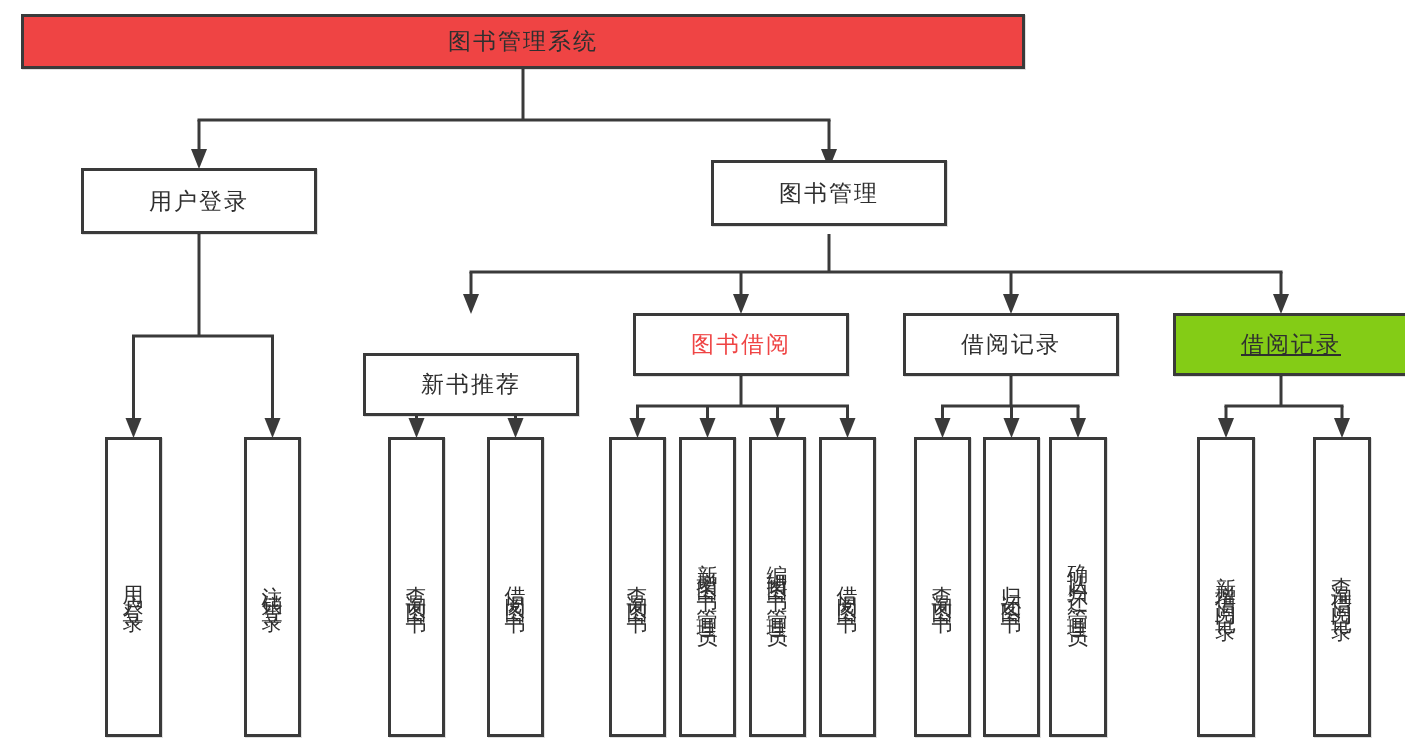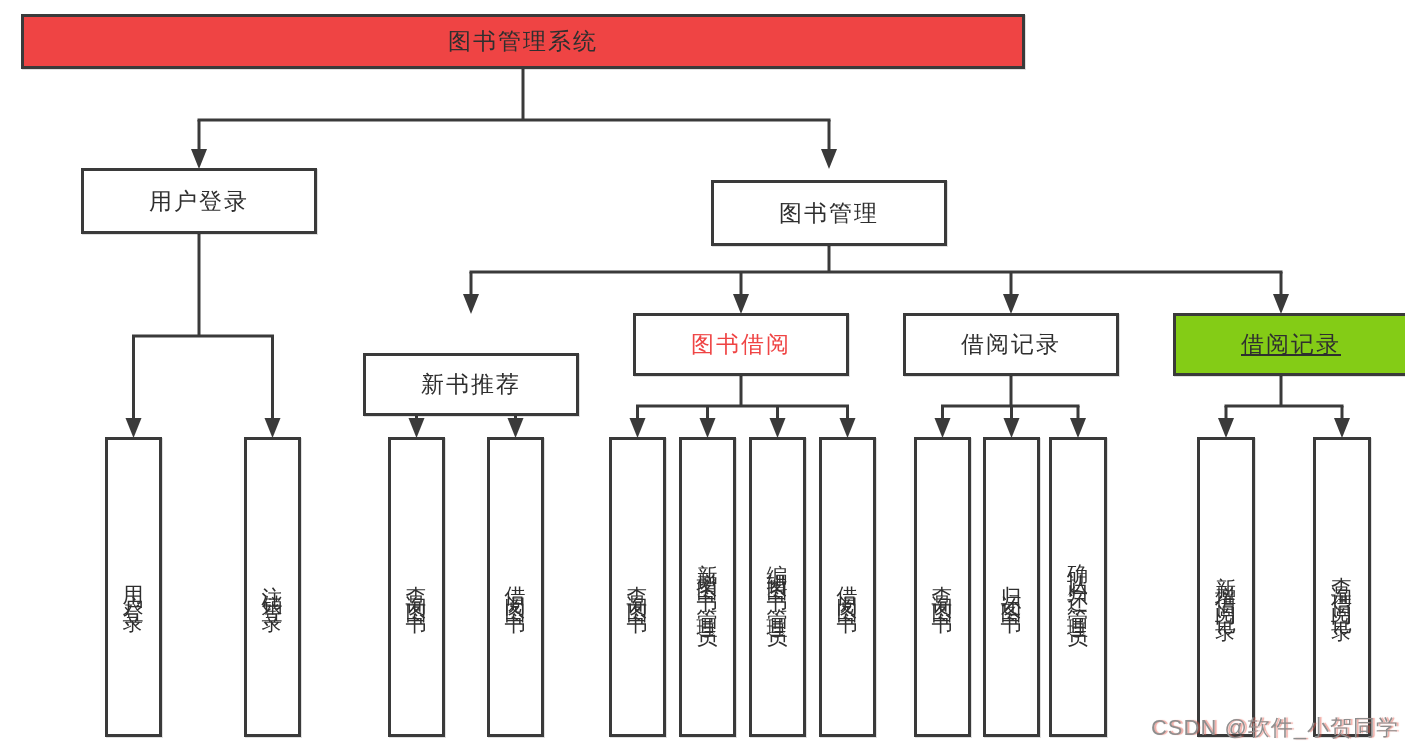--- a/index.html
+++ b/index.html
@@ -113,21 +113,21 @@
       <line x1="1342" y1="406" x2="1342" y2="419" stroke="#3a3a3a" stroke-width="3"></line>
       <polygon points="1334,418 1350,418 1342,438" fill="#3a3a3a"></polygon>
     </svg>
   <div id="nodes">
       <div class="node" style="left: 21px; top: 14px; width: 1004px; height: 55px; border-color: rgb(58, 58, 58); background: #ef4444;">
         <span class="lbl" style="color: rgb(47, 47, 47);">图书管理系统</span>
       </div>
       <div class="node" style="left: 81px; top: 168px; width: 236px; height: 66px; border-color: rgb(58, 58, 58); background: rgb(255, 255, 255);">
         <span class="lbl" style="color: rgb(47, 47, 47);">用户登录</span>
       </div>
-      <div class="node" style="left: 711px; top: 180px; width: 236px; height: 66px; border-color: rgb(58, 58, 58); background: rgb(255, 255, 255);">
+      <div class="node" style="left: 711px; top: 160px; width: 236px; height: 66px; border-color: rgb(58, 58, 58); background: rgb(255, 255, 255);">
         <span class="lbl" style="color: rgb(47, 47, 47);">图书管理</span>
       </div>
       <div class="node" style="left: 363px; top: 313px; width: 216px; height: 63px; border-color: rgb(58, 58, 58); background: rgb(255, 255, 255); margin-top: 40px;">
         <span class="lbl" style="color: rgb(47, 47, 47);">新书推荐</span>
       </div>
       <div class="node" style="left: 633px; top: 313px; width: 216px; height: 63px; border-color: rgb(58, 58, 58); background: rgb(255, 255, 255);">
         <span class="lbl" style="color: #ef4444;">图书借阅</span>
       </div>
       <div class="node" style="left: 903px; top: 313px; width: 216px; height: 63px; border-color: rgb(58, 58, 58); background: rgb(255, 255, 255);">
         <span class="lbl" style="color: rgb(47, 47, 47);">借阅记录</span>
@@ -168,14 +168,13 @@
       <div class="node v" style="left: 1049px; top: 437px; width: 58px; height: 300px; border-color: rgb(58, 58, 58); background: rgb(255, 255, 255);">
         <span class="lbl" style="color: rgb(47, 47, 47);">确认归还（管理员）</span>
       </div>
       <div class="node v" style="left: 1197px; top: 437px; width: 58px; height: 300px; border-color: rgb(58, 58, 58); background: rgb(255, 255, 255);">
         <span class="lbl" style="color: rgb(47, 47, 47);">新增借阅记录</span>
       </div>
       <div class="node v" style="left: 1313px; top: 437px; width: 58px; height: 300px; border-color: rgb(58, 58, 58); background: rgb(255, 255, 255);">
         <span class="lbl" style="color: rgb(47, 47, 47);">查询借阅记录</span>
       </div>
     </div>
-  <div id="watermark">CSDN @软件_小贺同学</div>
 </div>
 
 </body></html>

